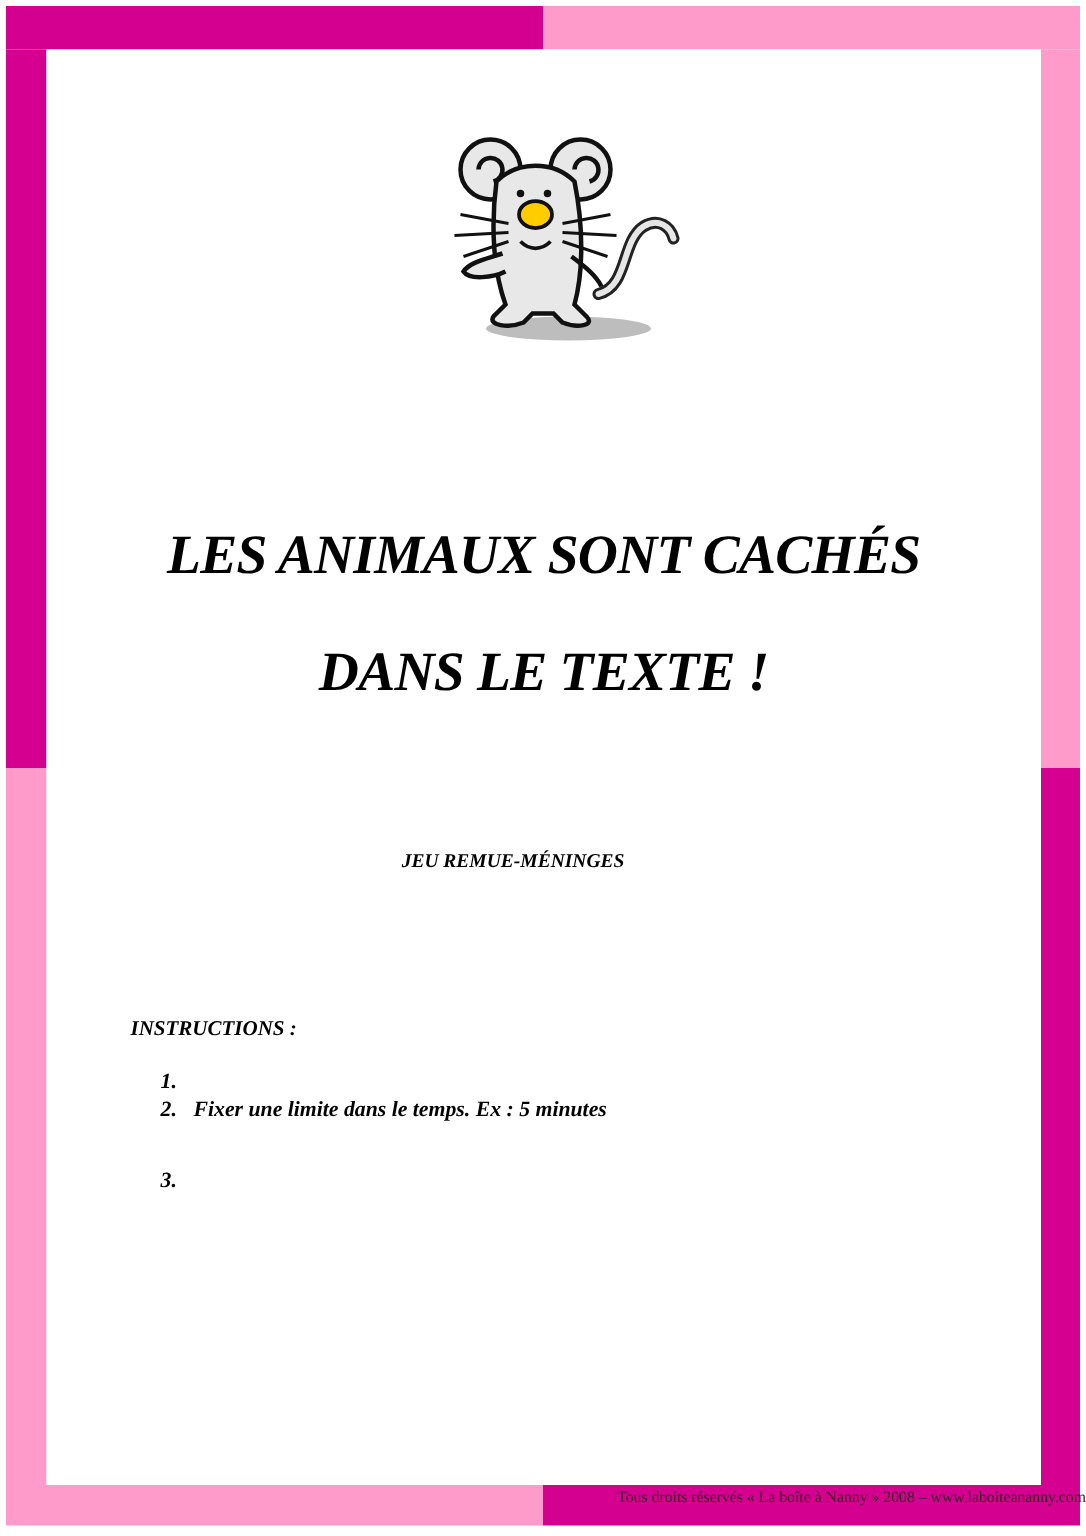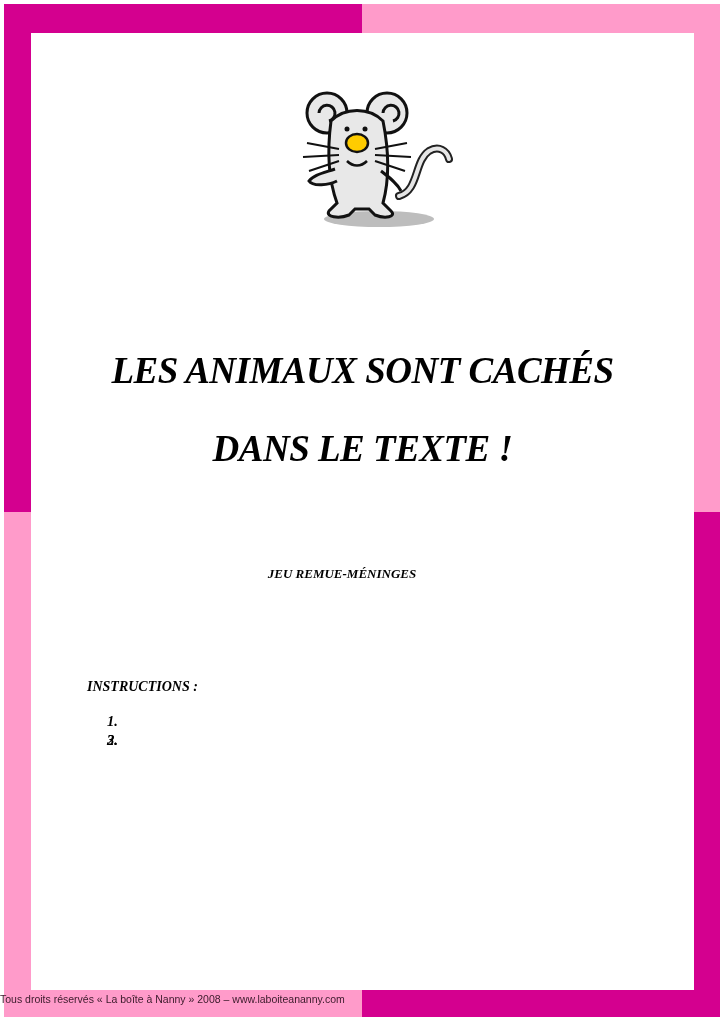--- a/index.html
+++ b/index.html
@@ -53,22 +53,22 @@
     position: absolute; left: 76px; top: 674px; width: 560px; margin: 0; padding: 0;
     list-style: none;
     font-family: "Liberation Serif", "DejaVu Serif", serif;
     font-weight: bold; font-style: italic; font-size: 14.5px; color: #000;
     line-height: 28px;
   }
   .list li { position: relative; padding-left: 22px; margin-bottom: 19px; }
   .list li .num { position: absolute; left: 0; top: 0; }
 
   .footer {
-    position: absolute; left: 0; width: 724px; top: 993px; text-align: left;
-    font-family: Liberation Sans, sans-serif;
+    position: absolute; left: 0; width: 724px; top: 993px; text-align: right;
+    font-family: Liberation Serif, serif;
     font-size: 10.5px; color: #3a1a2a;
   }
 </style>
 </head>
 <body>
 
 <div class="bar dark" id="top-left"></div>
 <div class="bar light" id="top-right"></div>
 <div class="bar dark" id="left-top"></div>
 <div class="bar light" id="left-bottom"></div>
@@ -113,20 +113,21 @@
   <div class="subtitle">JEU REMUE-MÉNINGES</div>
 
   <div class="instr-heading">INSTRUCTIONS :</div>
 
   <ol class="list">
     <li>
       <span class="num">1.</span>
     </li>
     <li>
       <span class="num">2.</span>
+      <span>Fixer une limite dans le temps. Ex : 5 minutes</span>
     </li>
     <li>
       <span class="num">3.</span>
     </li>
   </ol>
 </div>
 
 <div class="footer">Tous droits réservés « La boîte à Nanny » 2008 – www.laboiteananny.com</div>
 
 </body></html>

